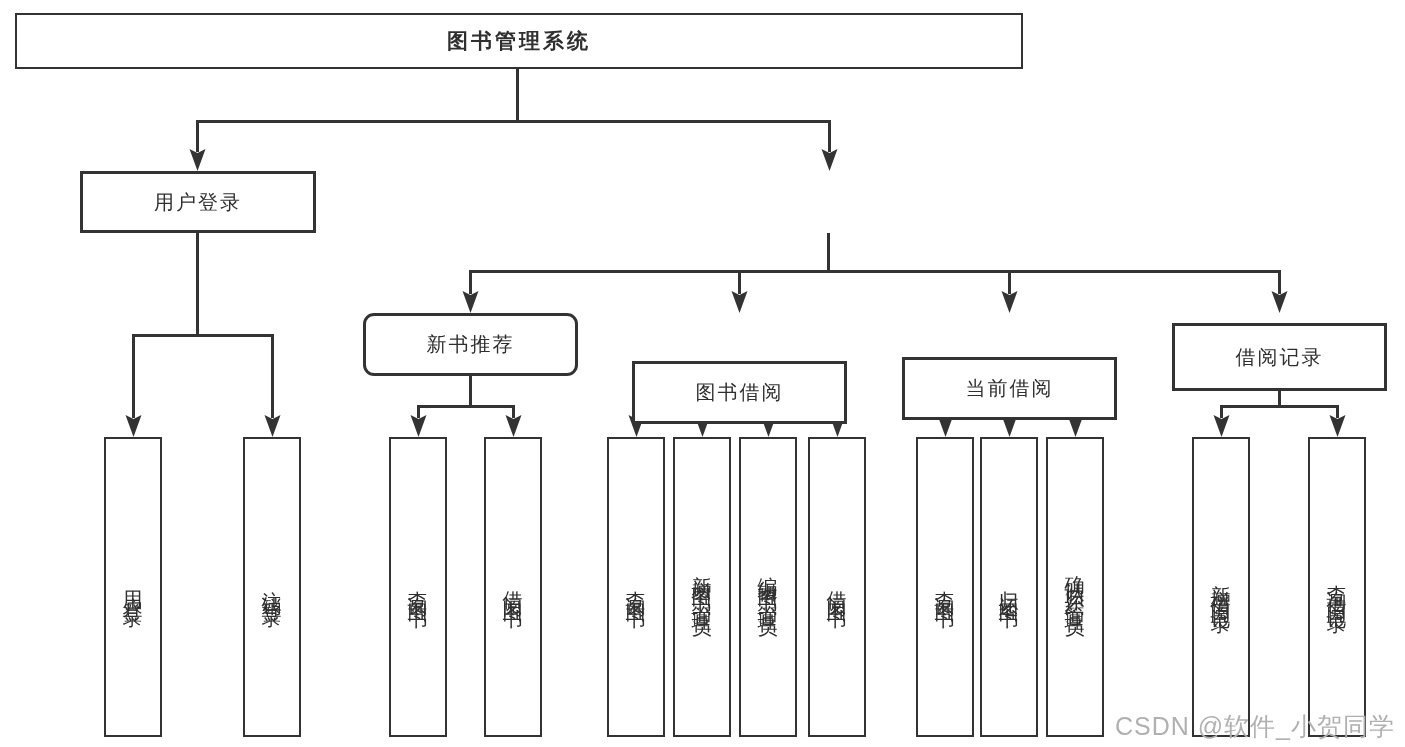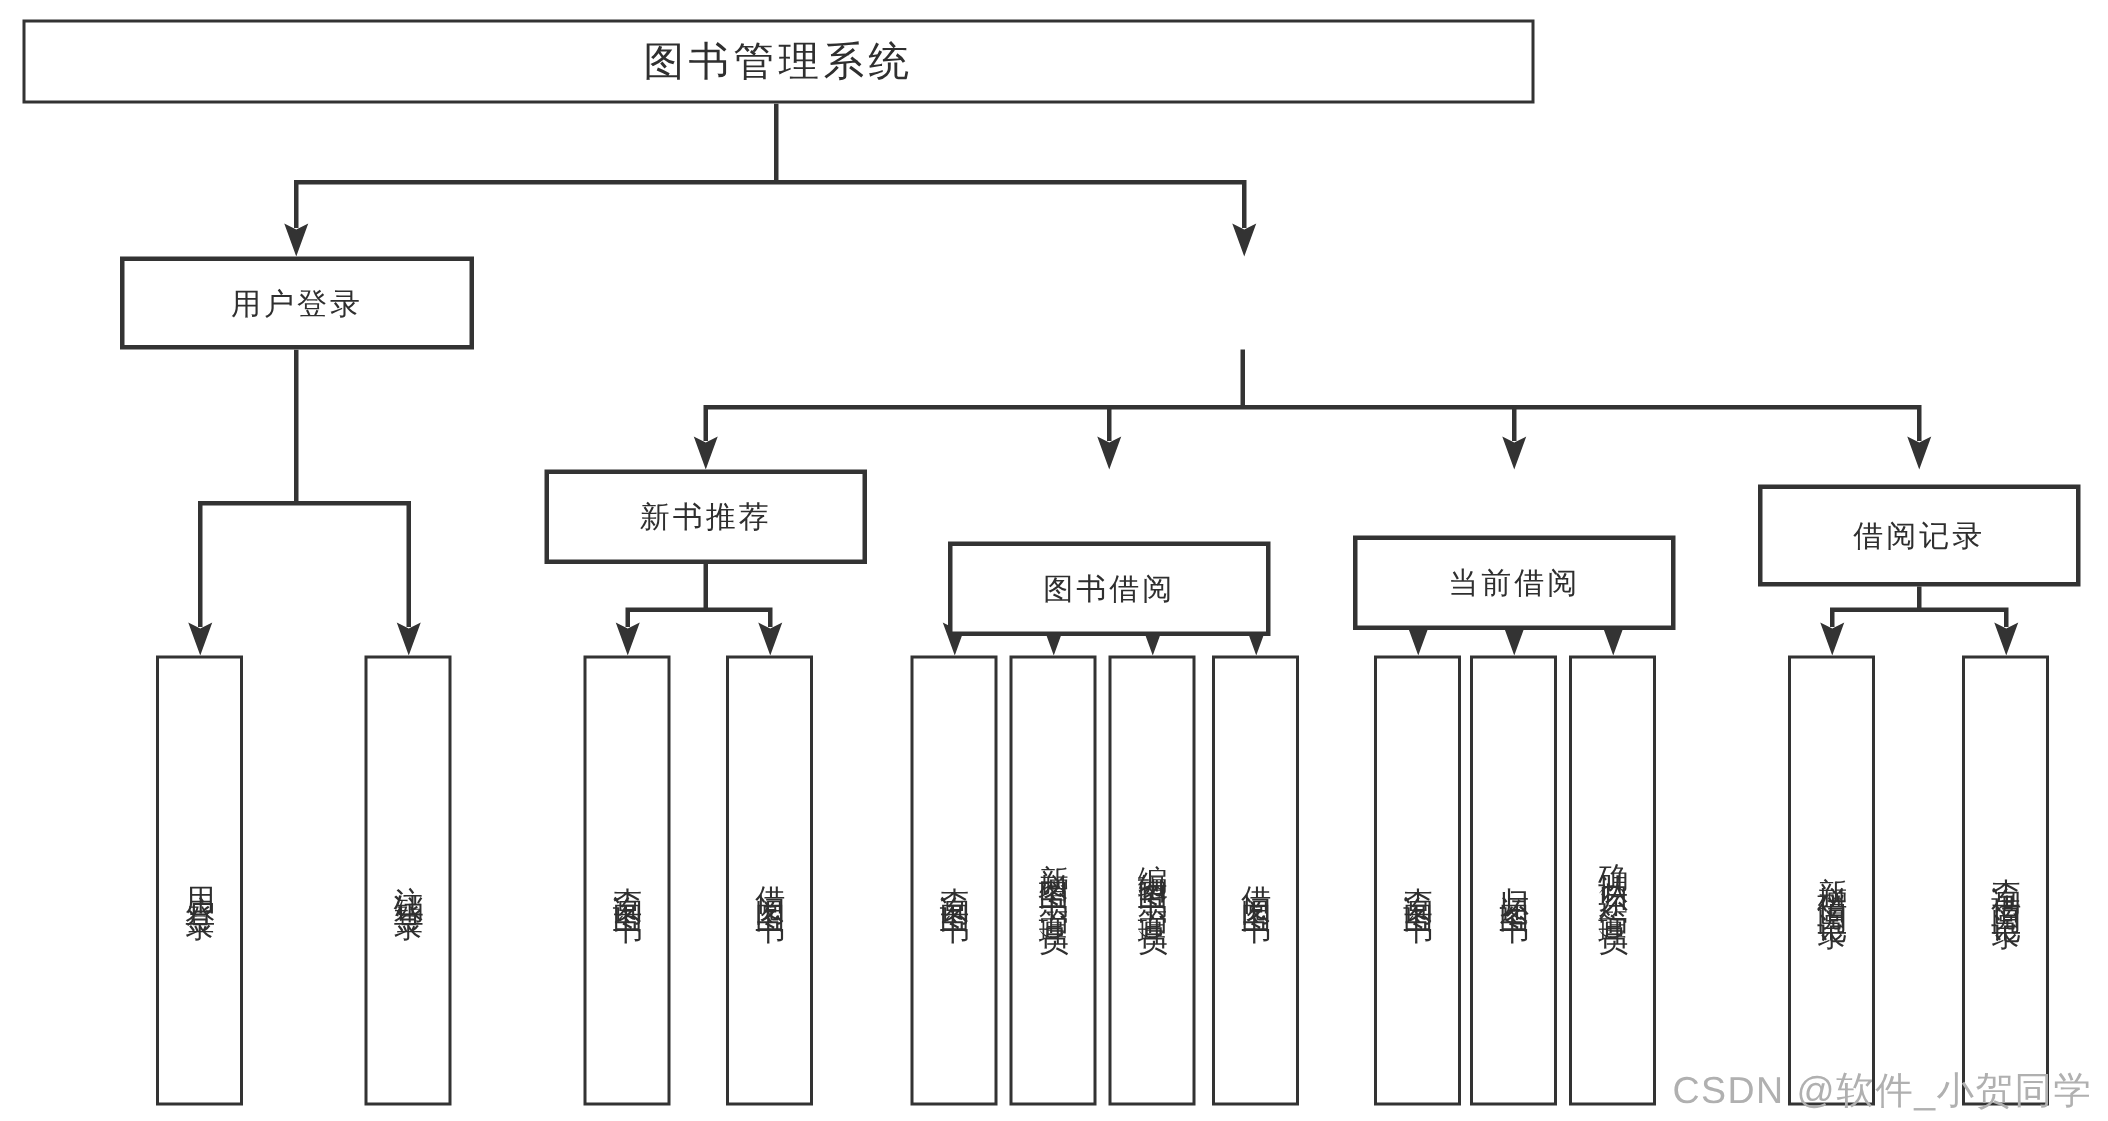--- a/index.html
+++ b/index.html
@@ -21,21 +21,21 @@
     position:absolute;
     box-sizing:border-box;
     background:#ffffff;
     border:3px solid var(--line);
     display:flex;align-items:center;justify-content:center;
     color:var(--text);
     font-size:20px;
     letter-spacing:2px;
     text-align:center;
   }
-  .box.root{border-width:2px;font-size:27px;letter-spacing:3px;}
+  .box.root{border-width:2px;font-size:21px;letter-spacing:3px;font-weight:bold;}
   .box.leaf{border-width:2px;}
   .leaf .vtext{
     writing-mode:vertical-lr;
     text-orientation:mixed;
     letter-spacing:6px;
     line-height:1;
     font-size:20px;
     white-space:nowrap;
   }
   .watermark{
@@ -104,21 +104,21 @@
       <path d="M1075.5 437 L1067.5 415 L1075.5 419 L1083.5 415 Z"></path>
       <path d="M1221.5 437 L1213.5 415 L1221.5 419 L1229.5 415 Z"></path>
       <path d="M1337.5 437 L1329.5 415 L1337.5 419 L1345.5 415 Z"></path>
     </g>
   </svg>
 
   <div class="box root" style="left:15px;top:13px;width:1008px;height:56px;">图书管理系统</div>
 
   <div class="box" style="left:80px;top:171px;width:236px;height:62px;">用户登录</div>
 
-  <div class="box" style="left:363px;top:313px;width:215px;height:63px;">新书推荐</div>
+  <div class="box" style="left:363px;top:313px;width:215px;height:63px;border-radius:11px;">新书推荐</div>
   <div class="box" style="left:632px;top:313px;width:215px;height:63px;margin-top:48px;">图书借阅</div>
   <div class="box" style="left:902px;top:313px;width:215px;height:63px;margin-top:44px;">当前借阅</div>
   <div class="box" style="left:1172px;top:323px;width:215px;height:68px;">借阅记录</div>
 
   <div class="box leaf" style="left:104px;top:437px;width:58px;height:300px;">
     <span class="vtext">用户登录</span>
   </div>
   <div class="box leaf" style="left:243px;top:437px;width:58px;height:300px;">
     <span class="vtext">注销登录</span>
   </div>

